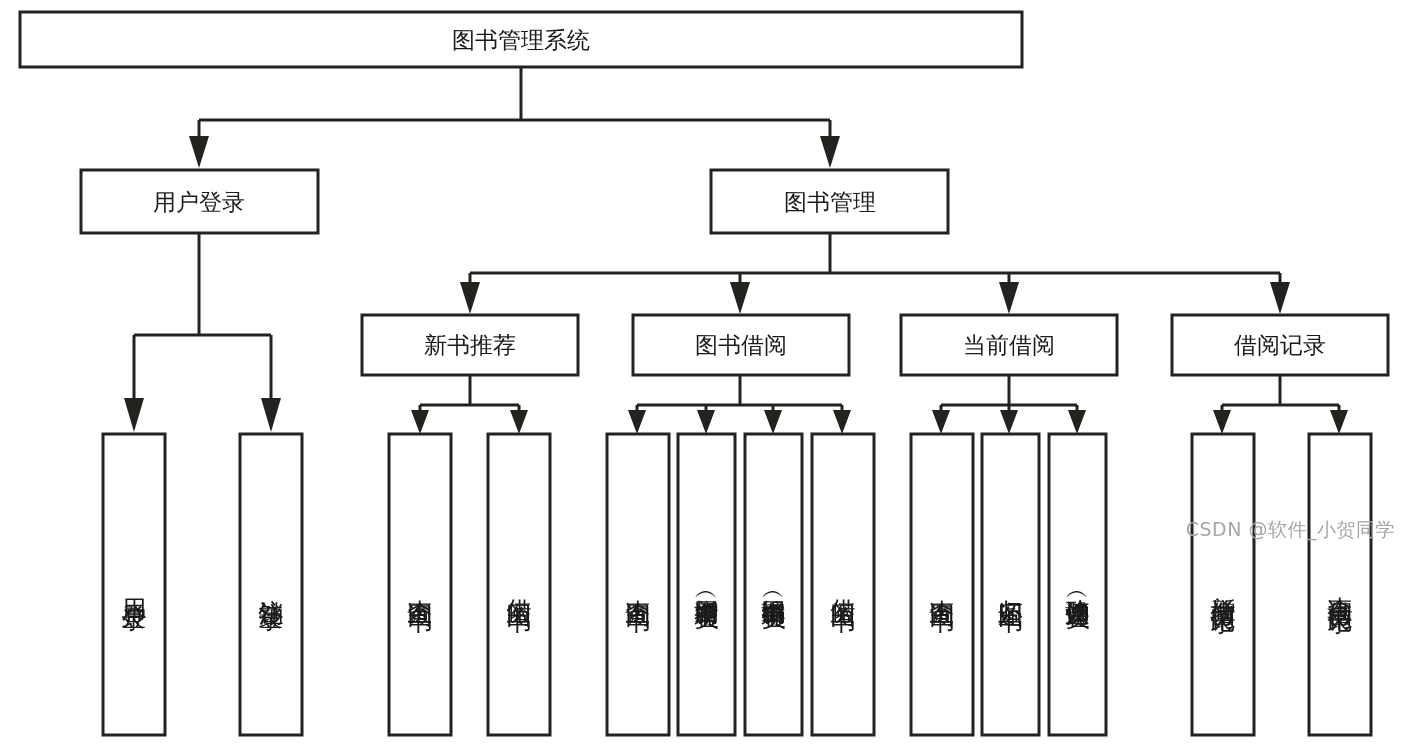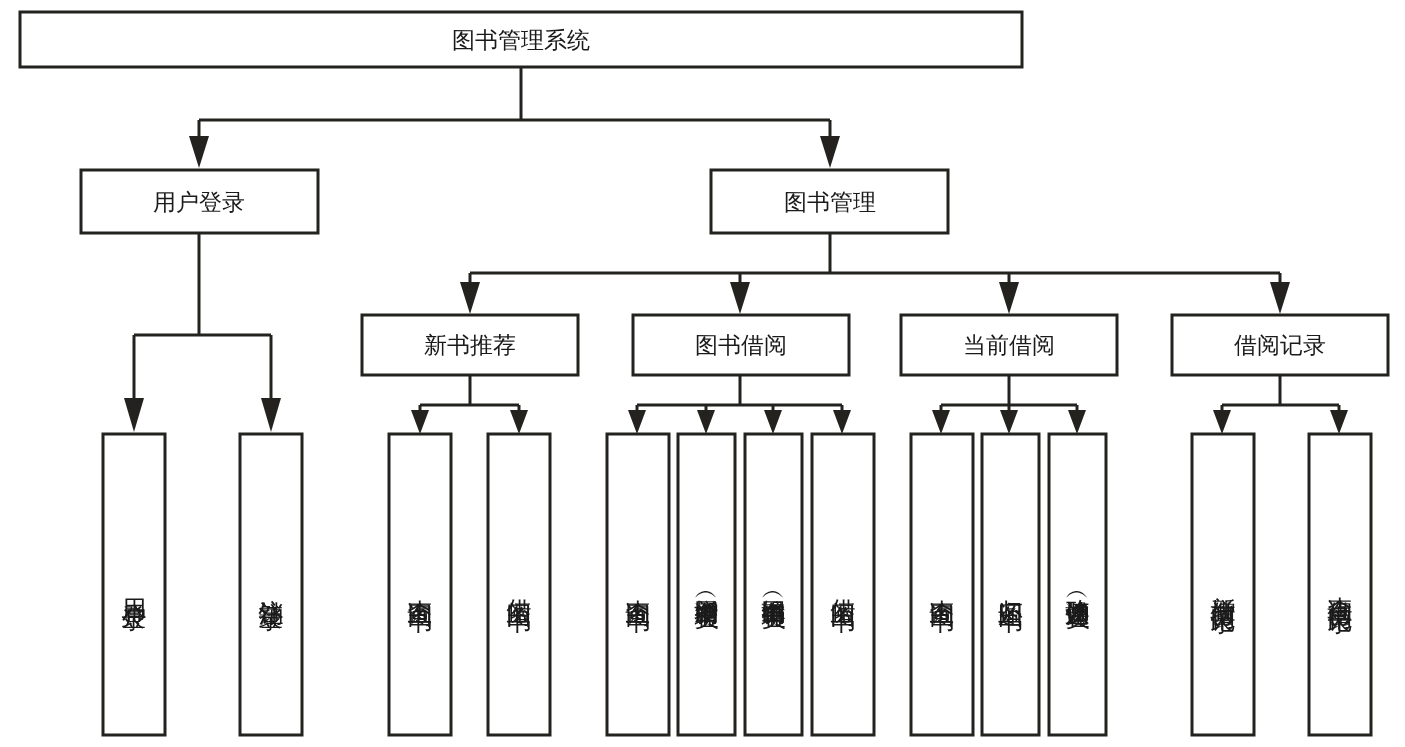--- a/index.html
+++ b/index.html
@@ -253,14 +253,15 @@
     <span class="vlabel" style="font-size:24px; letter-spacing:1px;">确认归还（管理员）</span>
   </div>
 
   <div class="vlabel-wrap" style="left:1192px; top:434px; width:62px; height:301px;">
     <span class="vlabel">新增借阅记录</span>
   </div>
   <div class="vlabel-wrap" style="left:1309px; top:434px; width:62px; height:301px;">
     <span class="vlabel">查询借阅记录</span>
   </div>
 
+  <div class="watermark">CSDN @软件_小贺同学</div>
 
 </div>
 
 </body></html>

